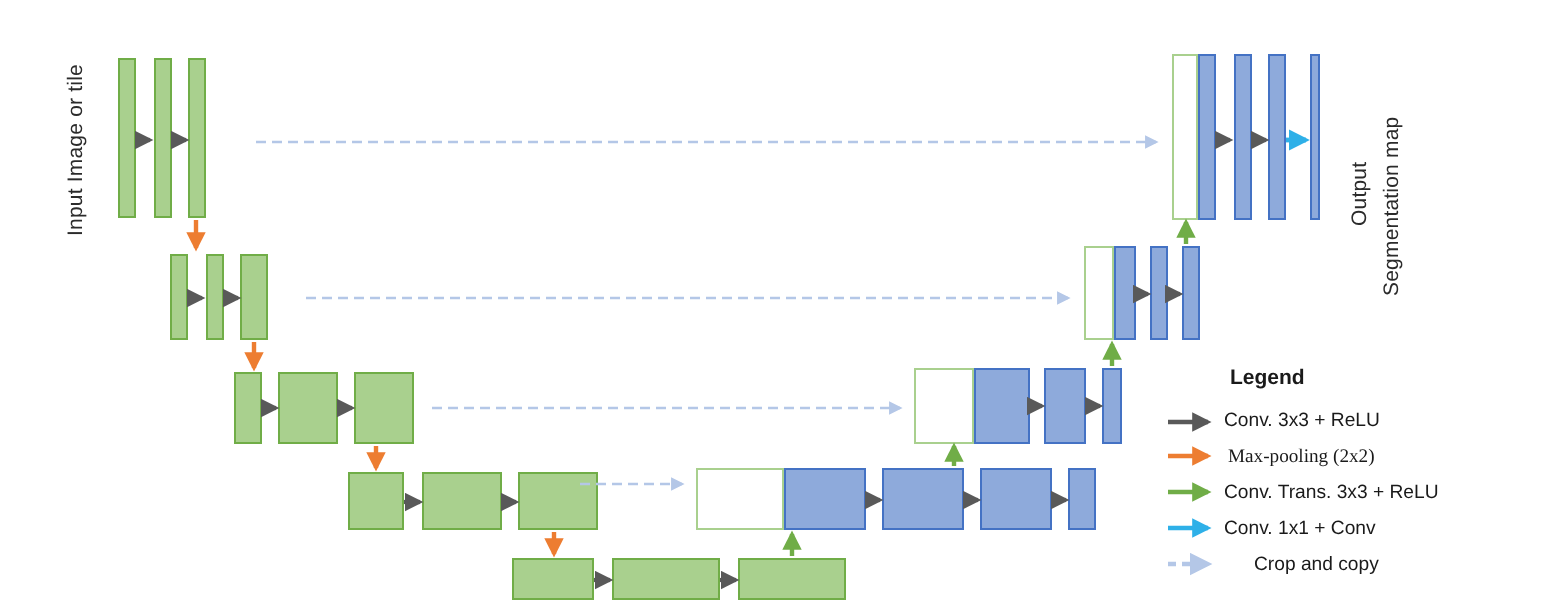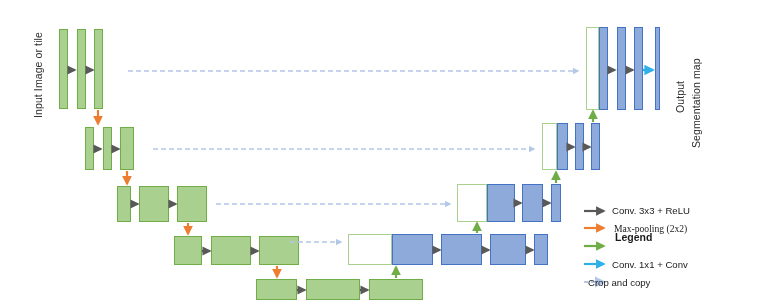--- a/index.html
+++ b/index.html
@@ -7,21 +7,21 @@
   #diagram{position:relative;width:773px;height:307px;background:#ffffff;}
 
   .blk{position:absolute;box-sizing:border-box;}
   .green{background:#a9d08e;border:1px solid #70ad47;}
   .blue{background:#8eaadb;border:1px solid #4472c4;}
   .white-g{background:#ffffff;border:1px solid #a9d08e;}
 
   .vlabel{position:absolute;font-size:10.5px;color:#2b2b2b;white-space:nowrap;
           transform-origin:0 0;transform:rotate(-90deg);letter-spacing:.1px;}
 
-  .legend-title{position:absolute;font-size:10.5px;font-weight:bold;color:#1a1a1a;margin-top:48px;}
+  .legend-title{position:absolute;font-size:10.5px;font-weight:bold;color:#1a1a1a;}
   .legend-row{position:absolute;font-size:9.6px;color:#1a1a1a;white-space:nowrap;}
 
   svg.overlay{position:absolute;left:0;top:0;width:773px;height:307px;pointer-events:none;}
 
   .wm{position:absolute;font-size:20px;color:rgba(140,140,150,.30);
       white-space:nowrap;font-family:"DejaVu Sans",sans-serif;}
 </style>
 </head>
 <body>
 
@@ -154,17 +154,18 @@
       <line x1="584" y1="211" x2="604" y2="211" stroke="#595959" marker-end="url(#mk-gray)"></line>
       <line x1="584" y1="228" x2="604" y2="228" stroke="#ed7d31" marker-end="url(#mk-orange)"></line>
       <line x1="584" y1="246" x2="604" y2="246" stroke="#70ad47" marker-end="url(#mk-green)"></line>
       <line x1="584" y1="264" x2="604" y2="264" stroke="#2eb0e8" marker-end="url(#mk-cyan)"></line>
       <line x1="584" y1="282" x2="604" y2="282" stroke="#b4c7e7" stroke-dasharray="4,3" marker-end="url(#mk-copy)"></line>
     </g>
   </svg>
 
   <div class="legend-row" style="left:612px;top:205px;">Conv. 3x3 + ReLU</div>
   <div class="legend-row" style="left:614px;top:223px;font-family:Liberation Serif, serif;">Max-pooling (2x2)</div>
+  <div class="legend-row" style="left:612px;top:241px;">Conv.  Trans. 3x3 + ReLU</div>
   <div class="legend-row" style="left:612px;top:259px;">Conv. 1x1 + Conv</div>
-  <div class="legend-row" style="left:588px;top:277px;">Crop and copy</div>
+  <div class="legend-row" style="left:627px;top:277px;">Crop and copy</div>
 
 
 </div>
 
 </body></html>

